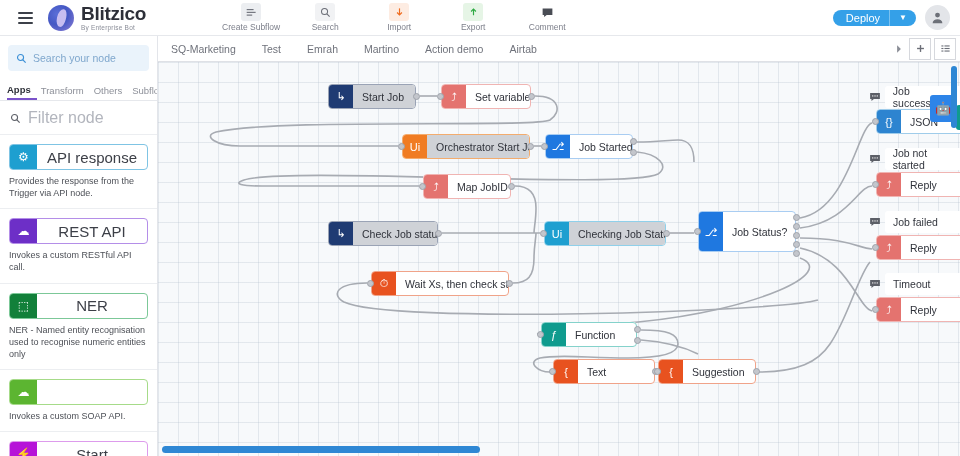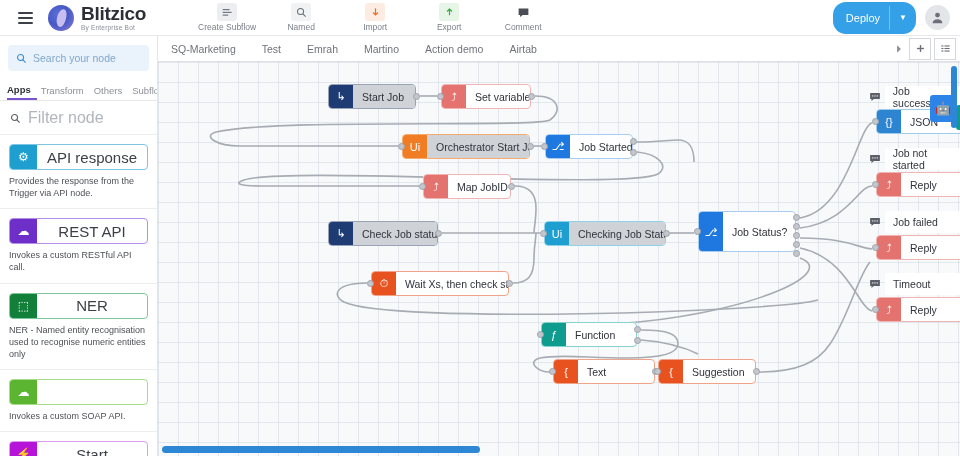--- a/index.html
+++ b/index.html
@@ -35,33 +35,33 @@
   .brand-mark::after {
     content: ""; position: absolute; left: 9px; top: 4px;
     width: 9px; height: 18px; background: #c7bdf0;
     border-radius: 60% 40% 50% 50% / 55% 45% 50% 50%;
     transform: rotate(12deg);
   }
   .brand-text { margin-left: 7px; line-height: 1; }
   .brand-name { font-size: 19px; font-weight: bold; color: #2d2f38; letter-spacing: -0.3px; }
   .brand-sub { font-size: 6.5px; color: #8a8d98; margin-top: 2px; letter-spacing: .2px; }
 
-  .tools { display: flex; align-items: flex-start; gap: 0px; margin-left: 44px; }
+  .tools { display: flex; align-items: flex-start; gap: 0px; margin-left: 68px; }
   .tool { width: 74px; text-align: center; cursor: pointer; }
   .tool-ico {
     width: 20px; height: 18px; margin: 0 auto 1px;
     display: flex; align-items: center; justify-content: center;
     border-radius: 3px; font-size: 11px;
   }
   .tool-lbl { font-size: 8.5px; color: #7c7f8a; white-space: nowrap; }
 
   .deploy-wrap { margin-left: auto; display: flex; align-items: center; gap: 9px; margin-right: 10px; }
   .deploy {
     display: flex; align-items: center; background: #34a0e8; color: #fff;
-    border-radius: 13px; height: 32px; font-size: 11px; cursor: pointer;
+    border-radius: 13px; height: 16px; font-size: 11px; cursor: pointer;
   }
   .deploy-lbl { padding: 0 9px 0 13px; }
   .deploy-div { width: 1px; height: 24px; background: rgba(255,255,255,.35); }
   .deploy-caret { padding: 0 9px; font-size: 8px; }
   .avatar {
     width: 25px; height: 25px; border-radius: 50%; background: #e3e5e9;
     display: flex; align-items: center; justify-content: center; cursor: pointer;
   }
   .avatar svg { width: 13px; height: 13px; fill: #6d7078; }
 
@@ -185,21 +185,21 @@
       </div>
       <div class="tool-lbl">Create Subflow</div>
     </div>
     <div class="tool">
       <div class="tool-ico" style="background:#f1f2f4;">
         <svg viewBox="0 0 16 16" width="11" height="11">
             <circle cx="6.6" cy="6.6" r="4.4" fill="none" stroke="#6b6e77" stroke-width="1.5"></circle>
             <line x1="10" y1="10" x2="14" y2="14" stroke="#6b6e77" stroke-width="1.6"></line>
           </svg>
       </div>
-      <div class="tool-lbl">Named</div>
+      <div class="tool-lbl">Search</div>
     </div>
     <div class="tool">
       <div class="tool-ico" style="background:#fdece2;">
         <svg viewBox="0 0 16 16" width="11" height="11">
             <line x1="8" y1="2" x2="8" y2="11" stroke="#ef6c20" stroke-width="1.7"></line>
             <polyline points="4.5,8 8,11.6 11.5,8" fill="none" stroke="#ef6c20" stroke-width="1.7"></polyline>
           </svg>
       </div>
       <div class="tool-lbl">Import</div>
     </div>

